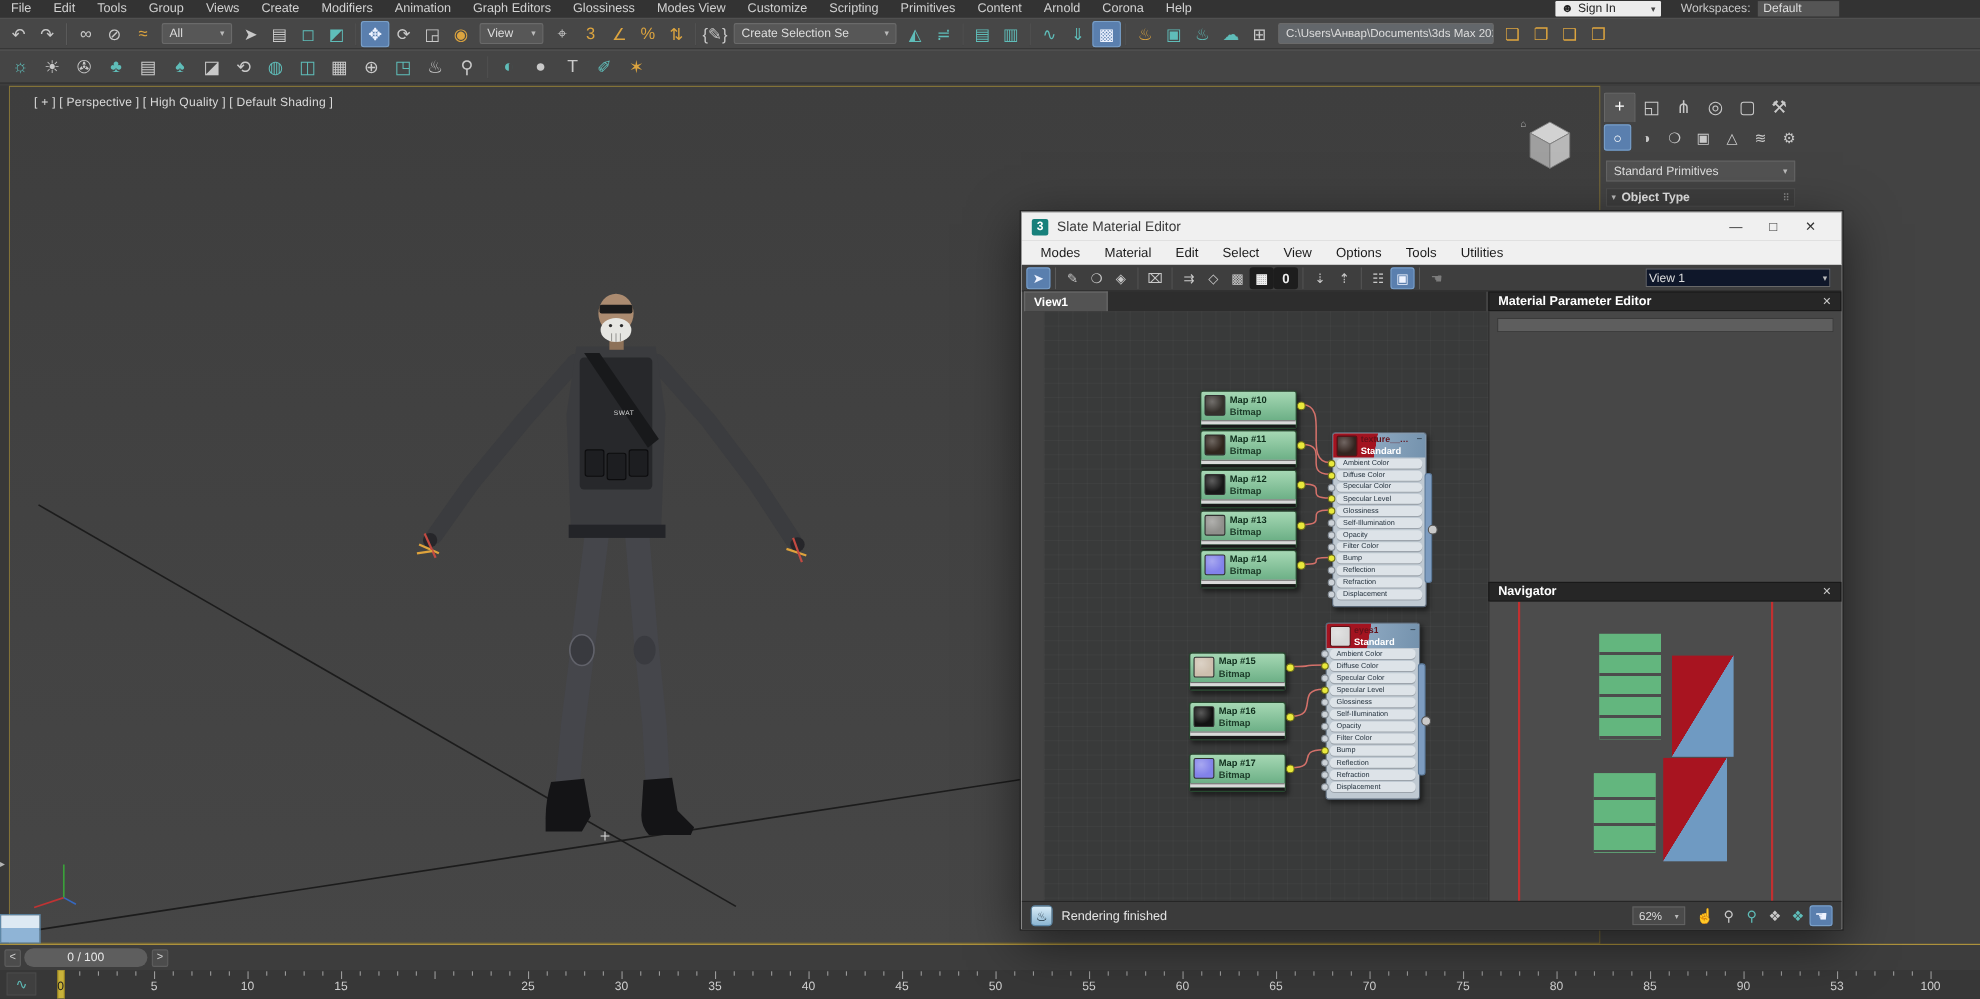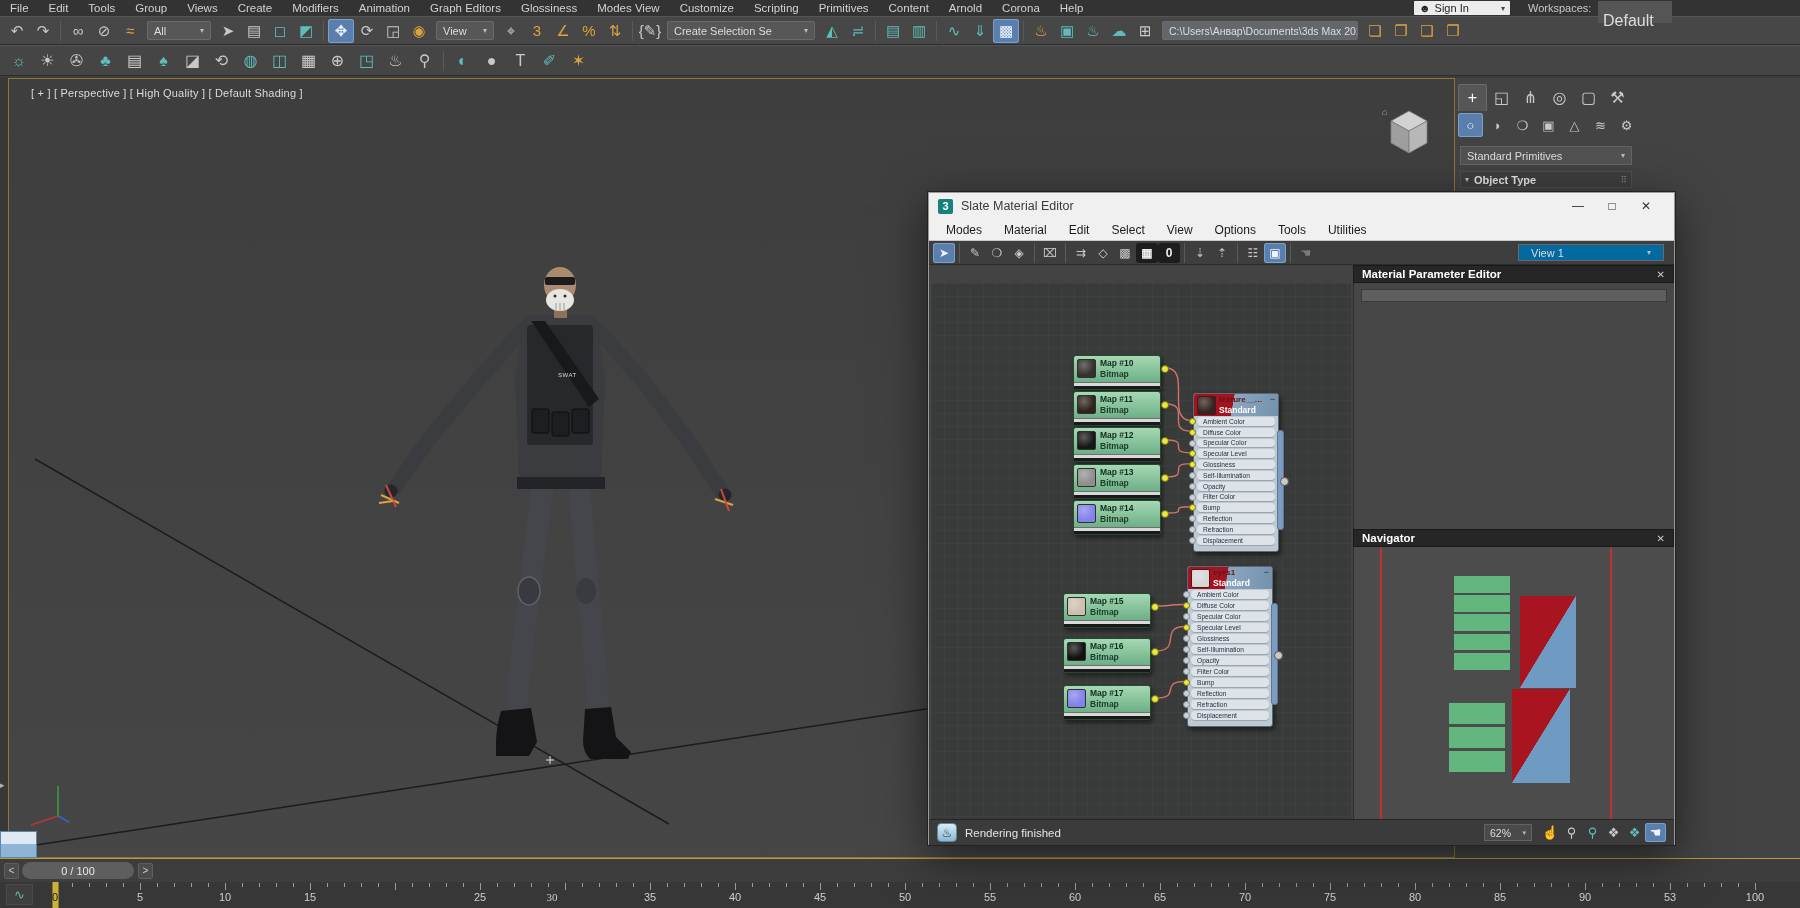--- a/index.html
+++ b/index.html
@@ -6,21 +6,21 @@
   html,body{background:#2b2b2b}
   body{font-family:"Liberation Sans",sans-serif}
   #root{position:relative;width:1800px;height:908px;overflow:hidden;background:#3d3d3d;color:#d6d6d6;font-size:11.5px}
 
   
   .menubar{position:absolute;left:0;top:0;width:100%;height:16px;background:#333;display:flex;align-items:center;color:#d2d2d2;z-index:6}
   .mi{padding:0 10px;white-space:nowrap;cursor:default}
   .signin{position:absolute;left:1414px;top:1px;width:96px;height:14px;background:#ececec;color:#222;display:flex;align-items:center;font-size:11px;padding:0 5px;gap:4px;z-index:7;border-radius:1px}
   .signin .car{margin-left:auto;font-size:8px;color:#444}
   .ws-label{position:absolute;left:1528px;top:2px;font-size:11px;color:#c8c8c8;z-index:7}
-  .ws-value{position:absolute;left:1598px;top:1px;width:74px;height:14px;background:#555;font-size:16px;color:#ddd;padding:11px 5px;z-index:7}
+  .ws-value{position:absolute;left:1598px;top:1px;width:74px;height:14px;background:#555;font-size:11px;color:#ddd;padding:1px 5px;z-index:7}
   .tb{position:absolute;display:flex;align-items:center;background:#474747;border-top:1px solid #555;border-bottom:1px solid #2d2d2d;padding-left:4px;z-index:5}
   #toolbar-main{left:0;top:16px;width:1800px;height:29px}
   #toolbar-extra{left:0;top:45px;width:1800px;height:31px;background:#454545}
   .ic{width:26px;height:24px;display:flex;align-items:center;justify-content:center;font-size:15px;color:#c9c9c9;border-radius:3px;flex:none;cursor:default}
   #toolbar-extra .ic{width:29px;font-size:16px}
   .ic.teal{color:#5fbdb9}.ic.accent{color:#dca43f}
   .ic.hl{background:#5a7fae;color:#eef3ff;box-shadow:inset 0 0 0 1px #7aa0c8}
   .ic.dark{background:#1d1d1d;color:#eee;font-weight:bold}
   .ic.dim{color:#7c7c7c}
   .sep{width:1px;height:20px;background:#2c2c2c;border-right:1px solid #5a5a5a;margin:0 4px;flex:none}
@@ -55,25 +55,25 @@
   #slate{position:absolute;left:928px;top:192px;width:747px;height:653px;background:#434343;border:1px solid #9a9a9a;outline:1px solid #222;box-shadow:0 12px 44px rgba(0,0,0,.55);z-index:10}
   .sl-title{height:26px;background:#f0f0f0;display:flex;align-items:center;padding:0 9px;gap:8px}
   .sl-logo{width:15px;height:15px;background:#17807b;color:#fff;font-size:11px;font-weight:bold;display:flex;align-items:center;justify-content:center;border-radius:2px}
   .sl-title-text{font-size:12.5px;color:#3a3a3a}
   .sl-winbtns{margin-left:auto;display:flex;gap:0;padding-right:2px}
   .sl-winbtn{width:34px;text-align:center;color:#333;font-size:12px;cursor:default}
   .sl-menu{height:22px;background:#f0f0f0;border-bottom:1px solid #c9c9c9;display:flex;align-items:center;padding-left:6px;font-size:12px;color:#1b1b1b}
   .sl-menu .mi{padding:0 11px}
   .sl-tb{position:relative;height:24px;background:#3e3e3e;border-bottom:1px solid #2a2a2a;display:flex;align-items:center;padding-left:4px}
   .sl-tb .ic{width:22px;height:20px;font-size:12px}
-  .sl-viewdd{position:absolute;right:10px;top:3px;width:146px;height:17px;background:#0369a1;border:1px solid #686868;color:#ddd;font-size:11px;display:flex;align-items:center;padding:0 12px}
+  .sl-viewdd{position:absolute;right:10px;top:3px;width:168px;height:17px;background:#0f172a;border:1px solid #686868;color:#ddd;font-size:11px;display:flex;align-items:center;padding:0 2px}
   .sl-viewdd .car{margin-left:auto;font-size:8px;color:#bbb}
   .sl-tabrow{position:absolute;left:2px;top:72px;width:420px;height:18px;background:#2d2d2d}
   .sl-tab{position:absolute;left:0;top:0;width:76px;height:18px;background:#535353;color:#fff;font-weight:bold;font-size:11px;display:flex;align-items:center;padding-left:8px;border:1px solid #6b6b6b;border-bottom:none}
-  #nodeview{position:absolute;left:2px;top:90px;width:420px;height:536px;background:#393a3a;overflow:hidden;
+  #nodeview{position:absolute;left:20px;top:90px;width:420px;height:536px;background:#393a3a;overflow:hidden;
     background-image:linear-gradient(rgba(255,255,255,.028) 1px,transparent 1px),linear-gradient(90deg,rgba(255,255,255,.028) 1px,transparent 1px);
     background-size:13px 13px}
   #connsvg{position:absolute;left:0;top:0;z-index:1}
   .mapnode{position:absolute;width:88px;border:1px solid #27492f;border-radius:3px;background:linear-gradient(#a6d8b4,#5da57a);box-shadow:2px 3px 4px rgba(0,0,0,.45);z-index:2}
   .mapnode .nbody{position:relative;height:26px}
   .thumb{position:absolute;left:3px;top:3px;width:19px;height:19px;border:1px solid #303030;border-radius:2px;background-image:radial-gradient(circle at 35% 30%,rgba(255,255,255,.3),rgba(255,255,255,0) 62%)}
   .mn-title{position:absolute;left:26px;top:2px;font-size:8.5px;font-weight:bold;color:#0f2e1c;white-space:nowrap}
   .mn-sub{position:absolute;left:26px;top:13px;font-size:8.5px;font-weight:bold;color:#1d3c29}
   .bar1{height:4px;background:#d9d9d9;border-top:1px solid #6f6f6f}
   .bar2{height:3px;background:#191919}
@@ -364,20 +364,23 @@
         <div class="sep"></div>
         <div class="ic">☷</div>
         <div class="ic hl">▣</div>
         <div class="sep"></div>
         <div class="ic dim">☚</div>
         <div class="sl-viewdd">
         <span>View 1</span>
         <span class="car">▾</span>
       </div>
       </div>
+    <div class="sl-tabrow">
+      <div class="sl-tab">View1</div>
+    </div>
     <div id="nodeview">
         <svg width="420" height="536" id="connsvg">
           <path d="M235,85 C261,85 234,137.4 260,137.4" fill="none" stroke="#d4716a" stroke-width="1.4"></path>
           <path d="M235,121 C261,121 234,148.20000000000002 260,148.20000000000002" fill="none" stroke="#d4716a" stroke-width="1.4"></path>
           <path d="M235,157 C261,157 234,169.8 260,169.8" fill="none" stroke="#d4716a" stroke-width="1.4"></path>
           <path d="M235,194 C261,194 234,180.6 260,180.6" fill="none" stroke="#d4716a" stroke-width="1.4"></path>
           <path d="M235,230 C261,230 234,223.8 260,223.8" fill="none" stroke="#d4716a" stroke-width="1.4"></path>
           <path d="M225,323 C251,323 228,321.5 254,321.5" fill="none" stroke="#d4716a" stroke-width="1.4"></path>
           <path d="M225,368 C251,368 228,343.5 254,343.5" fill="none" stroke="#d4716a" stroke-width="1.4"></path>
           <path d="M225,415 C251,415 228,398.5 254,398.5" fill="none" stroke="#d4716a" stroke-width="1.4"></path>
@@ -679,21 +682,21 @@
       <div class="tick" style="left: 1704px; height: 4px;"></div>
       <div class="tick" style="left: 1721px; height: 4px;"></div>
       <div class="tick" style="left: 1738px; height: 4px;"></div>
       <div class="tick" style="left: 1755px; height: 7px;"></div>
       <div class="ticklabel" style="left: 55px; color: rgb(34, 34, 34);">0</div>
       <div class="ticklabel" style="left: 140px;">5</div>
       <div class="ticklabel" style="left: 225px;">10</div>
       <div class="ticklabel" style="left: 310px;">15</div>
       <div class="ticklabel" style="left: 395px; margin-top: 40px;">20</div>
       <div class="ticklabel" style="left: 480px;">25</div>
-      <div class="ticklabel" style="left: 552px; font-family: Liberation Serif, serif;">30</div>
+      <div class="ticklabel" style="left: 565px;">30</div>
       <div class="ticklabel" style="left: 650px;">35</div>
       <div class="ticklabel" style="left: 735px;">40</div>
       <div class="ticklabel" style="left: 820px;">45</div>
       <div class="ticklabel" style="left: 905px;">50</div>
       <div class="ticklabel" style="left: 990px;">55</div>
       <div class="ticklabel" style="left: 1075px;">60</div>
       <div class="ticklabel" style="left: 1160px;">65</div>
       <div class="ticklabel" style="left: 1245px;">70</div>
       <div class="ticklabel" style="left: 1330px;">75</div>
       <div class="ticklabel" style="left: 1415px;">80</div>

